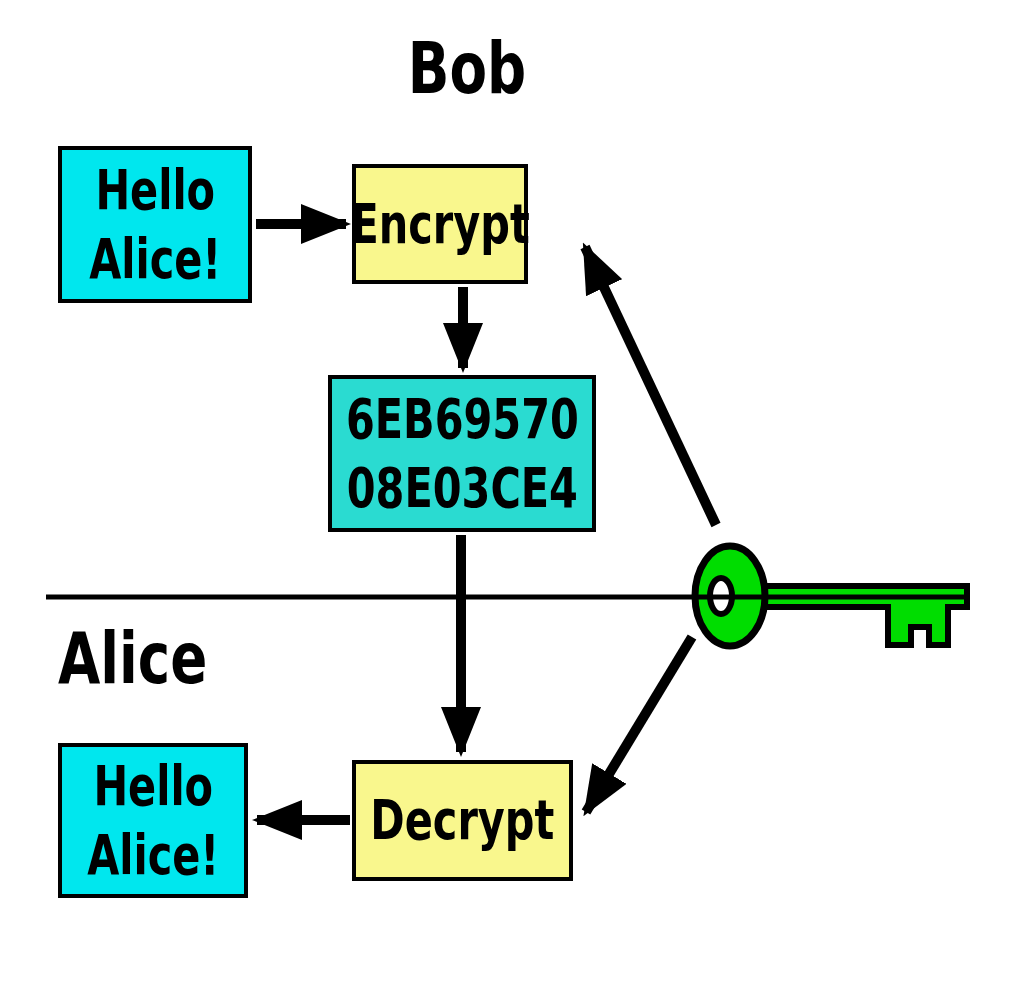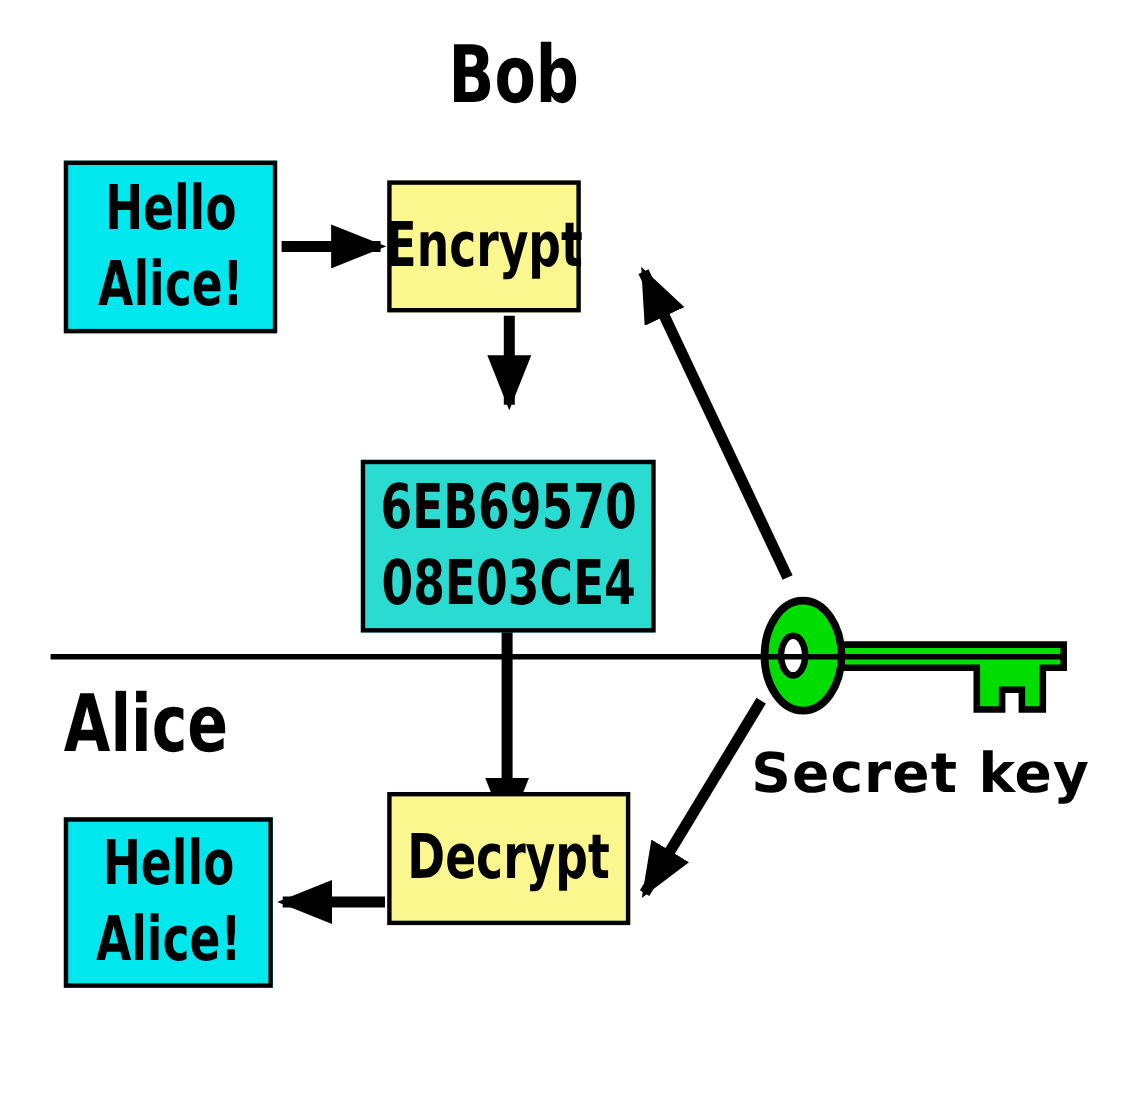--- a/index.html
+++ b/index.html
@@ -88,35 +88,34 @@
     <div class="box-text">
       <div>Hello</div>
       <div>Alice!</div>
     </div>
   </div>
 
   <div class="box fill-process" style="left:352px;top:164px;width:176px;height:120px;">
     <div class="box-text">Encrypt</div>
   </div>
 
-  <div class="box fill-cipher" style="left:328px;top:375px;width:268px;height:157px;margin-top:43px;">
+  <div class="box fill-cipher" style="left:328px;top:375px;width:268px;height:157px;">
     <div class="box-text">
       <div>6EB69570</div>
       <div>08E03CE4</div>
     </div>
   </div>
 
   <div class="actor-label alice">Alice</div>
 
-  <div class="box fill-process" style="left:352px;top:720px;width:221px;height:121px;text-align:right;">
+  <div class="box fill-process" style="left:352px;top:760px;width:221px;height:121px;text-align:right;">
     <div class="box-text">Decrypt</div>
   </div>
 
   <div class="box fill-plain" style="left:58px;top:743px;width:190px;height:155px;">
     <div class="box-text">
       <div>Hello</div>
       <div>Alice!</div>
     </div>
   </div>
 
-  <div class="actor-label secret-key">Secret key</div>
 
 </div>
 
 </body></html>

